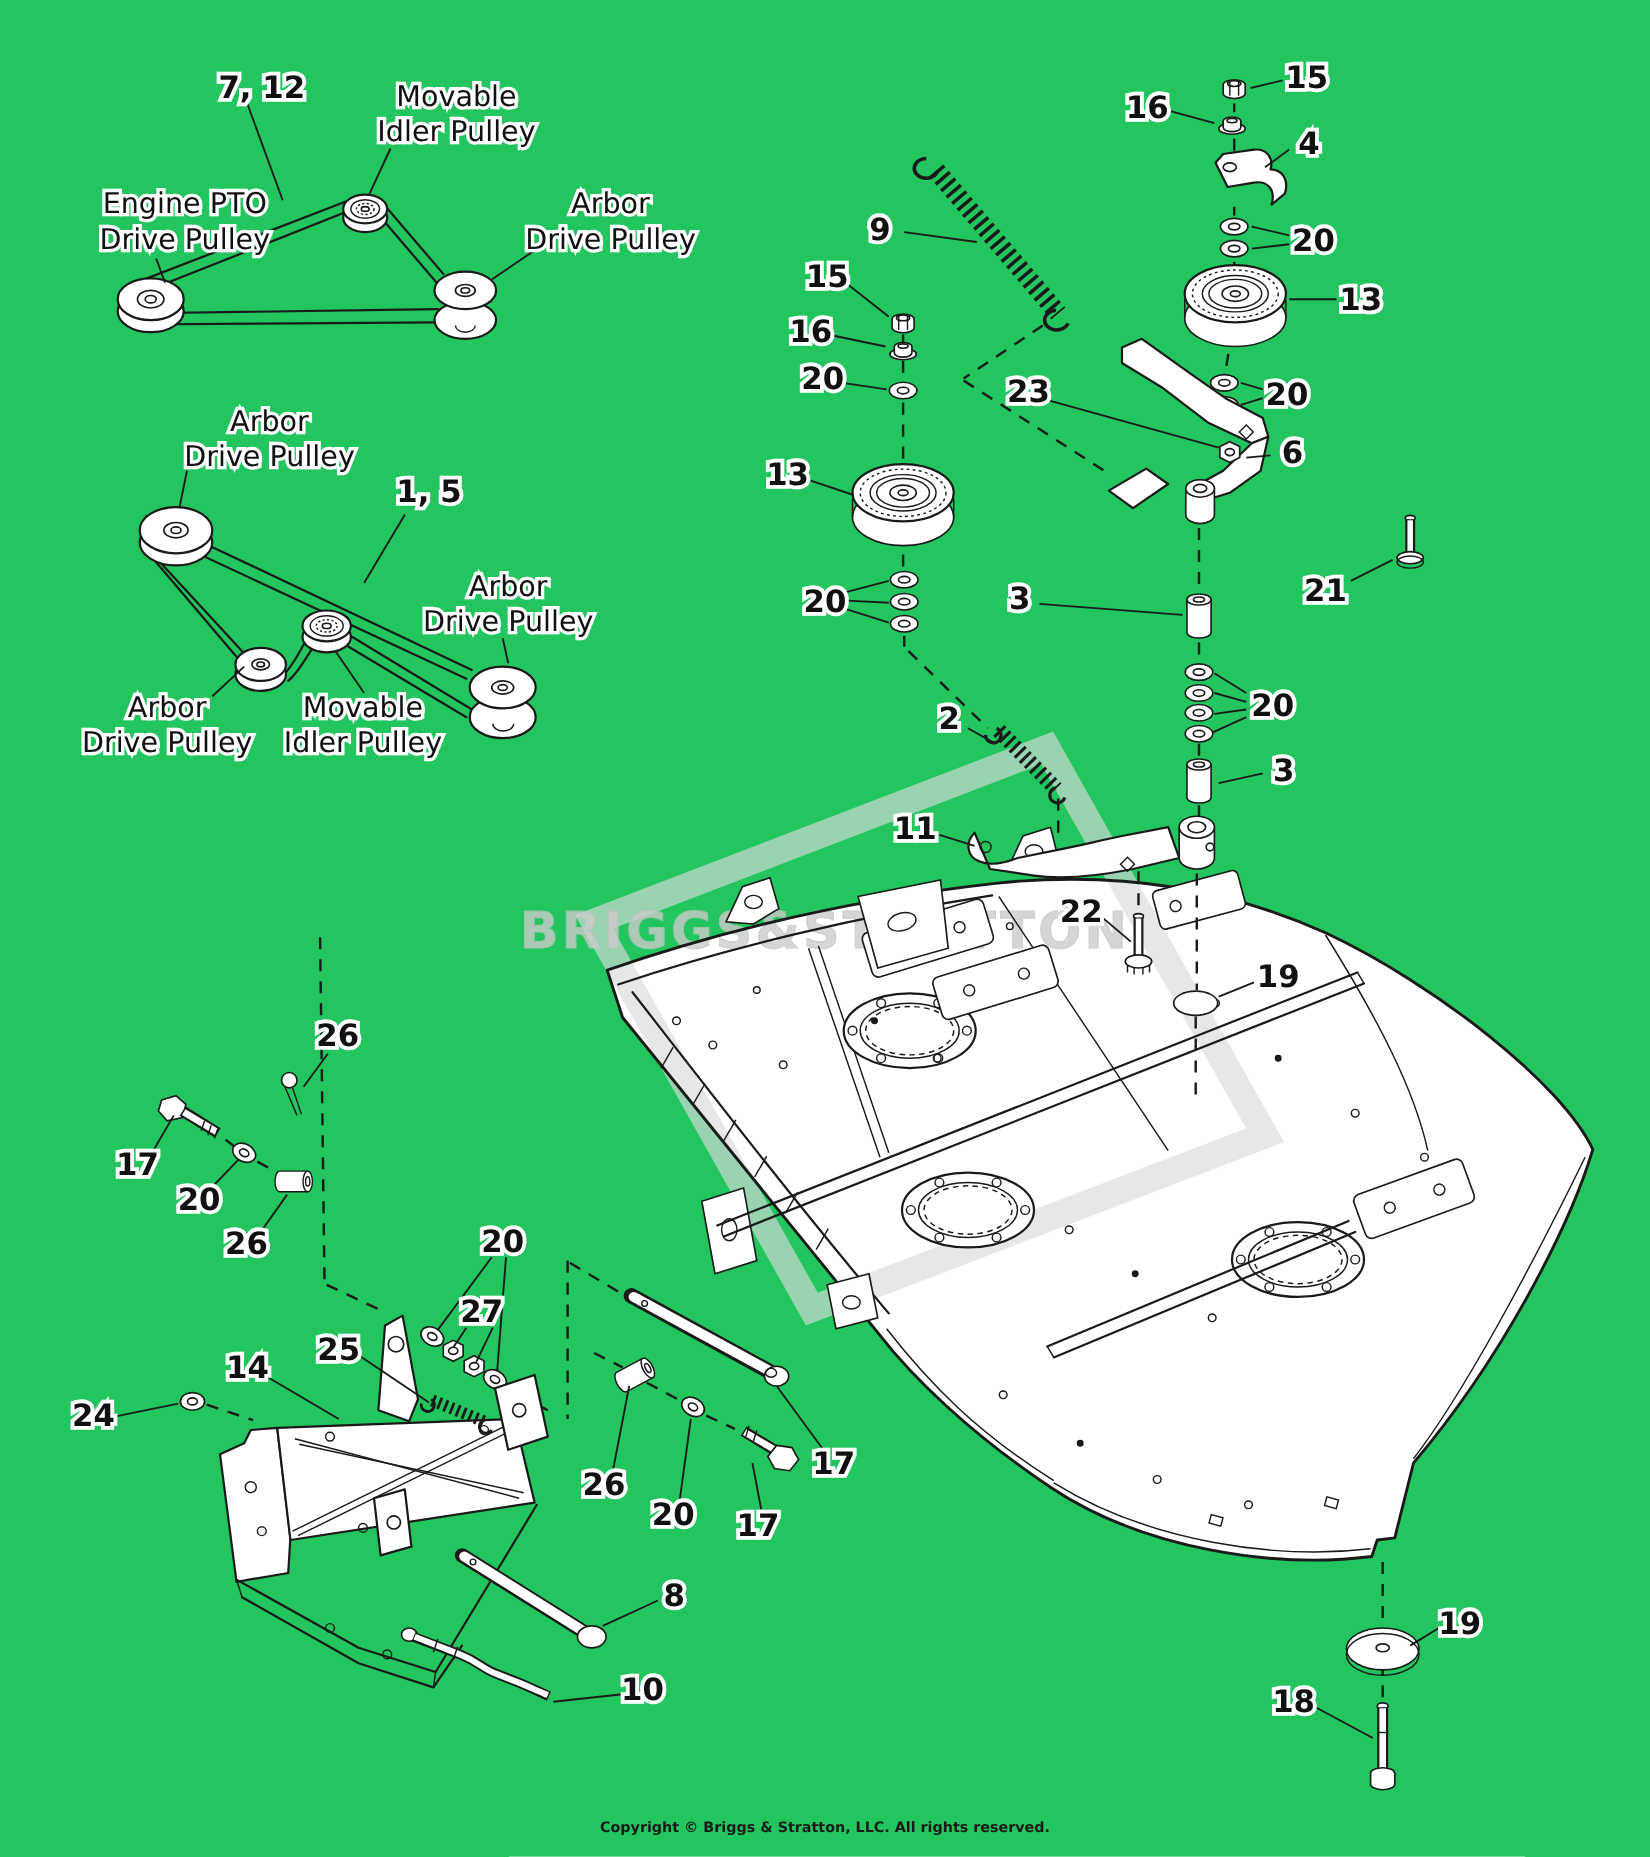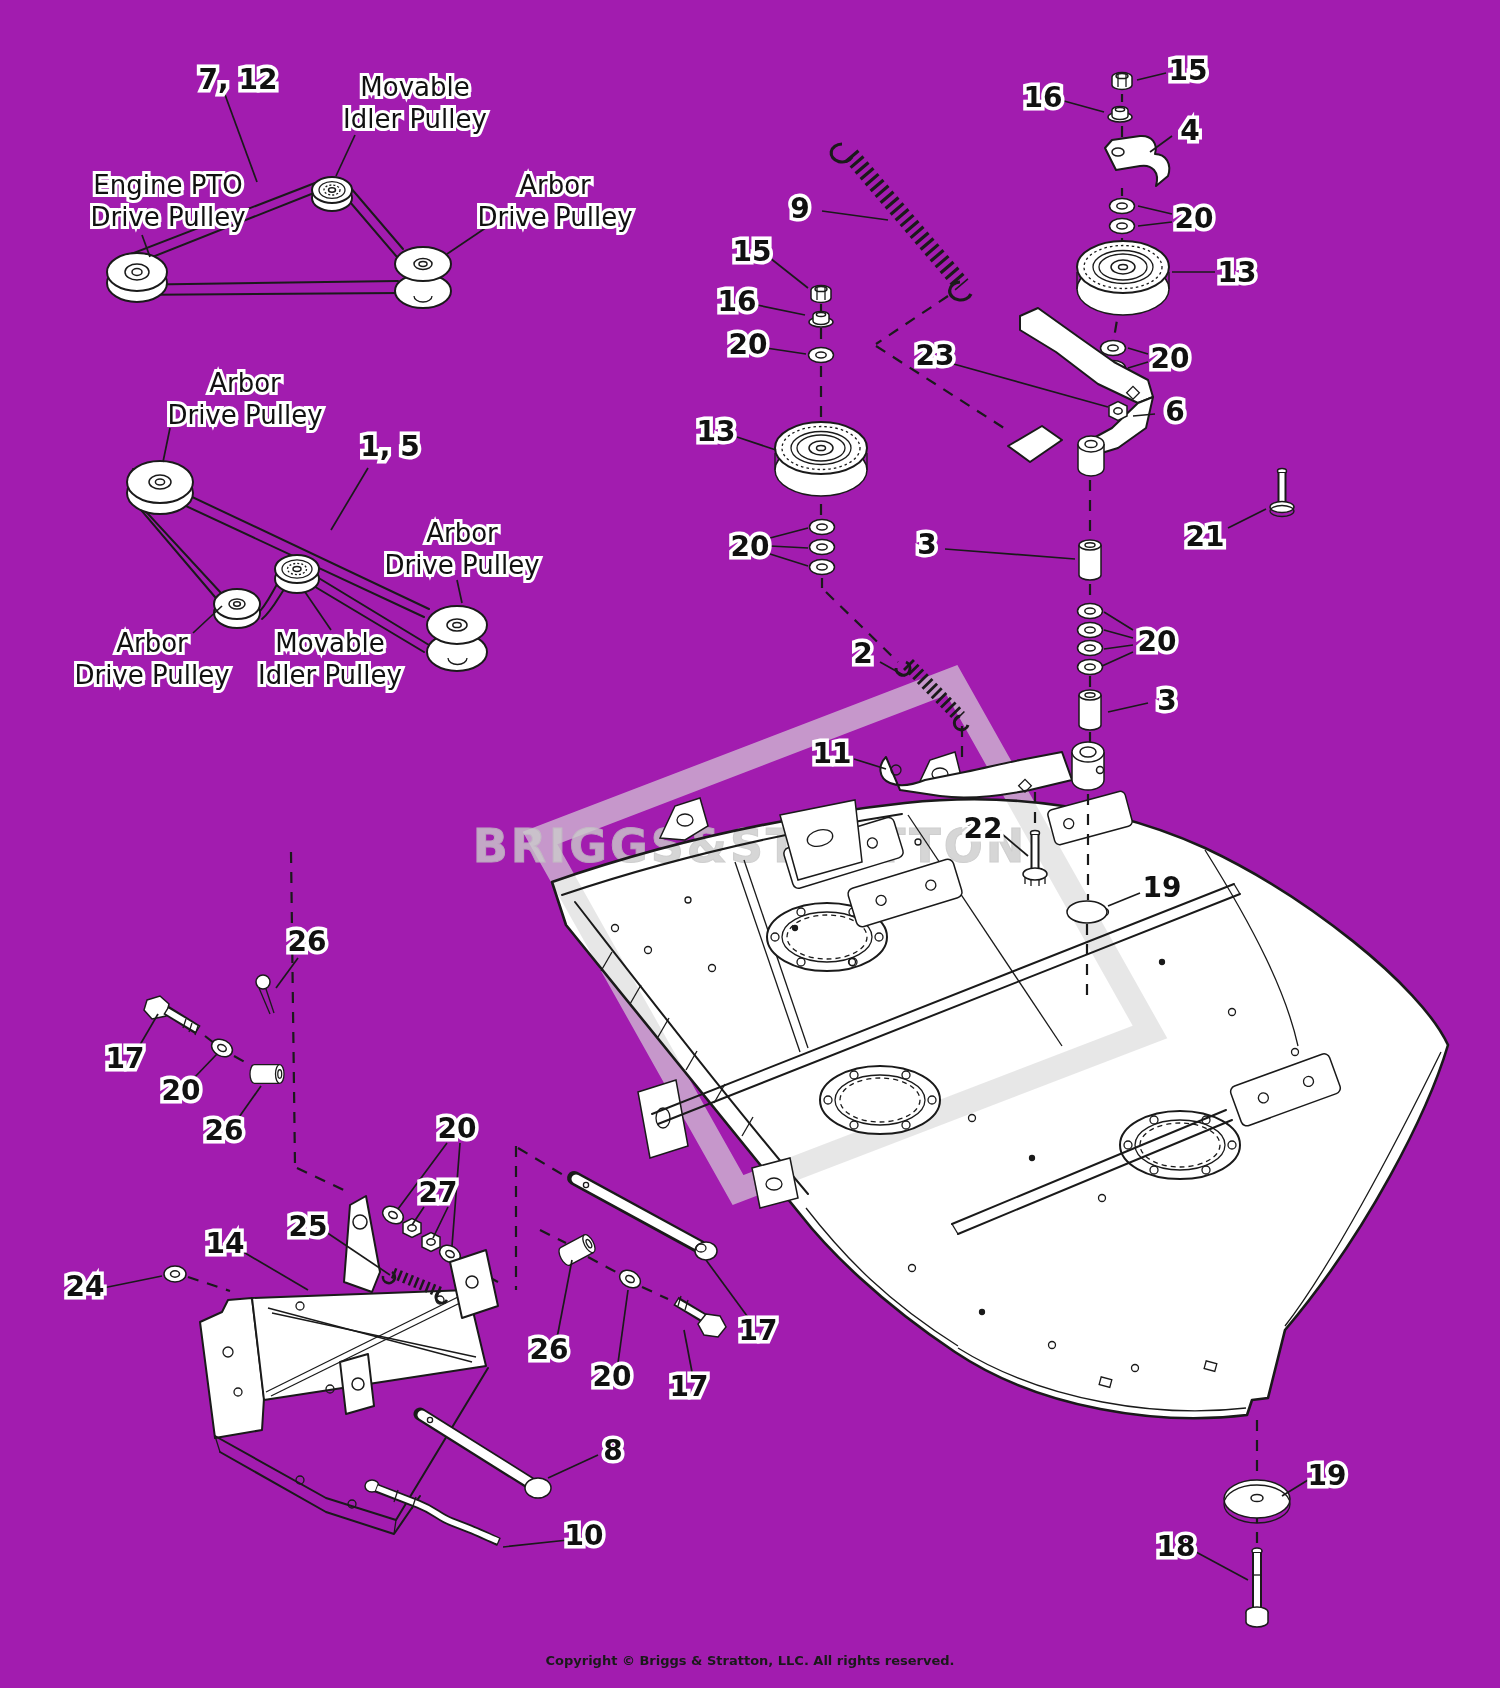--- a/index.html
+++ b/index.html
@@ -1,16 +1,16 @@
 <!DOCTYPE html>
 <html><head>
 <meta charset="utf-8">
 <style>
   html,body{margin:0;padding:0;background:#fff;}
-  #stage{position:relative;width:1500px;height:1688px;background:#a21caf;
+  #stage{position:relative;width:1500px;height:1688px;background:#22c55e;
          font-family:"DejaVu Sans","Liberation Sans",sans-serif;}
   svg{position:absolute;left:0;top:0;}
   .ln{stroke:#1a1a1a;stroke-width:2;fill:none;stroke-linecap:round;stroke-linejoin:round;}
   .ln3{stroke:#1a1a1a;stroke-width:2.6;fill:none;stroke-linejoin:round;}
   .thin{stroke:#1a1a1a;stroke-width:1.3;fill:none;}
   .fw{fill:#fff;stroke:#1a1a1a;stroke-width:2;stroke-linejoin:round;}
   .fw15{fill:#fff;stroke:#1a1a1a;stroke-width:1.5;}
   .dash{stroke:#1a1a1a;stroke-width:2.2;fill:none;stroke-dasharray:11 9;}
   .lead{stroke:#1a1a1a;stroke-width:1.7;fill:none;}
   .num{font-size:28px;font-weight:700;fill:#111;text-anchor:middle;

